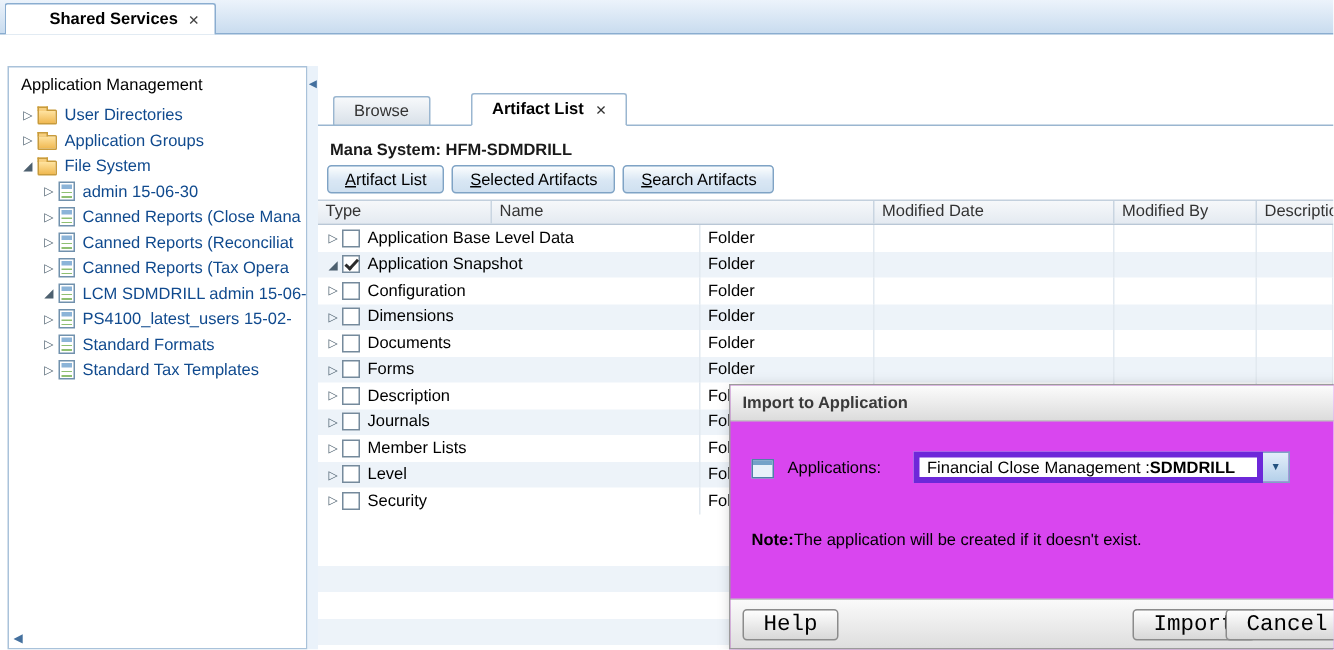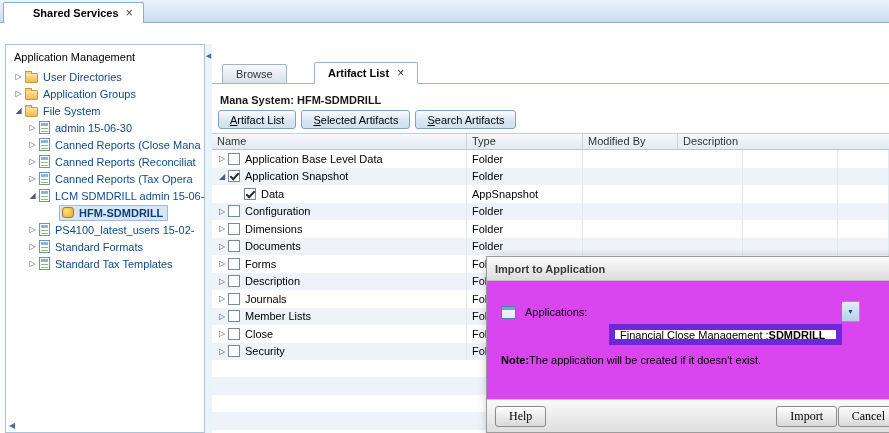--- a/index.html
+++ b/index.html
@@ -91,30 +91,30 @@
     border:1px solid #9b9b9b;box-shadow:3px 3px 10px rgba(0,0,0,.35);z-index:20;}
   .dlg-title{position:absolute;top:0;left:0;right:0;height:24px;display:flex;align-items:center;
     padding:0 8px;background:linear-gradient(#fcfcfc,#dcdcdc);border-bottom:1px solid #c2c2c2;cursor:move;}
   .dlg-title-text{font-weight:bold;color:#3a3a3a;}
   .dlg-close{margin-left:auto;font-size:13px;color:#555;cursor:pointer;}
   .dlg-row{position:absolute;top:44px;left:14px;right:14px;height:22px;display:flex;align-items:center;}
   .app-window-icon{width:15px;height:13px;flex:0 0 15px;border:1px solid #4f81a8;background:#e8f1fa;position:relative;}
   .app-window-icon::before{content:"";position:absolute;left:0;right:0;top:0;height:3px;background:#74a2c9;}
   .dlg-apps-label{margin-left:9px;}
   .combo{position:absolute;left:108px;top:0;height:21px;display:flex;}
-  .combo-field{width:233px;height:21px;border:6px solid #6d28d9;background:#fff;display:flex;
-    align-items:center;padding:0 5px;overflow:hidden;white-space:nowrap;cursor:text;margin-top:23px;}
+  .combo-field{width:233px;height:21px;border:4px solid #6d28d9;background:#fff;display:flex;
+    align-items:center;padding:0 5px;overflow:hidden;white-space:nowrap;cursor:text;}
   .combo-arrow{width:18px;height:21px;border:1px solid #7fa3c5;border-left:none;
     background:linear-gradient(#e3eefa,#b4d0ea);display:flex;align-items:center;justify-content:center;
     font-size:7px;color:#24527f;cursor:pointer;}
   .dlg-note{position:absolute;top:97px;left:14px;right:10px;}
   .dlg-footer{position:absolute;left:0;right:0;bottom:0;height:33px;border-top:1px solid #c6c6c6;
     background:linear-gradient(#fafafa,#dedede);}
   .dbtn{position:absolute;top:6px;height:21px;padding:0 13px;background:linear-gradient(#fefefe,#d8d8d8);
-    border:1px solid #8b8b8b;border-radius:3px;font-size:12px;font-family:Liberation Serif, serif;cursor:pointer;}
+    border:1px solid #8b8b8b;border-radius:3px;font-size:15px;font-family:Liberation Mono, monospace;cursor:pointer;}
   .dbtn-help{left:8px;}
   .dbtn-import{right:70px;}
   .dbtn-cancel{right:8px;}
 </style>
 </head>
 <body>
 
 <div class="screen">
 
   <div class="tabstrip">
@@ -159,27 +159,20 @@
     </div>
     <div class="titem lv2">
       <span class="caret">▷</span>
       <span class="ticon report-icon"></span>
       <span class="tlabel">Canned Reports (Tax Opera</span>
     </div>
     <div class="titem lv2">
       <span class="caret">◢</span>
       <span class="ticon report-icon"></span>
       <span class="tlabel">LCM SDMDRILL admin 15-06-</span>
-    </div>
-    <div class="titem lv3">
-      <span class="caret"></span>
-      <span class="selwrap">
-        <span class="ticon app-icon"></span>
-        <span class="tlabel">HFM-SDMDRILL</span>
-      </span>
     </div>
     <div class="titem lv2">
       <span class="caret">▷</span>
       <span class="ticon report-icon"></span>
       <span class="tlabel">PS4100_latest_users 15-02-</span>
     </div>
     <div class="titem lv2">
       <span class="caret">▷</span>
       <span class="ticon report-icon"></span>
       <span class="tlabel">Standard Formats</span>
@@ -217,22 +210,23 @@
       </button>
       <button class="mbtn">
         <span>Selected Artifacts</span>
       </button>
       <button class="mbtn">
         <span>Search Artifacts</span>
       </button>
     </div>
 
     <div class="thead">
+      <div class="hcell c-type">Type</div>
       <div class="hcell c-name">Name</div>
-      <div class="hcell c-type">Type</div>
+      <div class="hcell c-mdate">Modified Date</div>
       <div class="hcell c-mby">Modified By</div>
       <div class="hcell c-desc">Description</div>
     </div>
 
     <div class="tbody">
 
       <div class="trow">
         <div class="cell c-name">
           <span class="caret">▷</span>
           <input type="checkbox" class="cb" style="">
@@ -249,31 +243,20 @@
           <span class="caret">◢</span>
           <input type="checkbox" class="cb" checked="true" style="">
           <span>Application Snapshot</span>
         </div>
         <div class="cell c-type">Folder</div>
         <div class="cell c-mdate"></div>
         <div class="cell c-mby"></div>
         <div class="cell c-desc"></div>
       </div>
 
-      <div class="trow child">
-        <div class="cell c-name">
-          <span class="caret"></span>
-          <input type="checkbox" class="cb" checked="true" style="">
-          <span>Data</span>
-        </div>
-        <div class="cell c-type">AppSnapshot</div>
-        <div class="cell c-mdate"></div>
-        <div class="cell c-mby"></div>
-        <div class="cell c-desc"></div>
-      </div>
 
       <div class="trow">
         <div class="cell c-name">
           <span class="caret">▷</span>
           <input type="checkbox" class="cb" style="">
           <span>Configuration</span>
         </div>
         <div class="cell c-type">Folder</div>
         <div class="cell c-mdate"></div>
         <div class="cell c-mby"></div>
@@ -349,21 +332,21 @@
         <div class="cell c-type">Folder</div>
         <div class="cell c-mdate"></div>
         <div class="cell c-mby"></div>
         <div class="cell c-desc"></div>
       </div>
 
       <div class="trow">
         <div class="cell c-name">
           <span class="caret">▷</span>
           <input type="checkbox" class="cb" style="">
-          <span>Close</span>
+          <span>Level</span>
         </div>
         <div class="cell c-type">Folder</div>
         <div class="cell c-mdate"></div>
         <div class="cell c-mby"></div>
         <div class="cell c-desc"></div>
       </div>
 
       <div class="trow">
         <div class="cell c-name">
           <span class="caret">▷</span>

